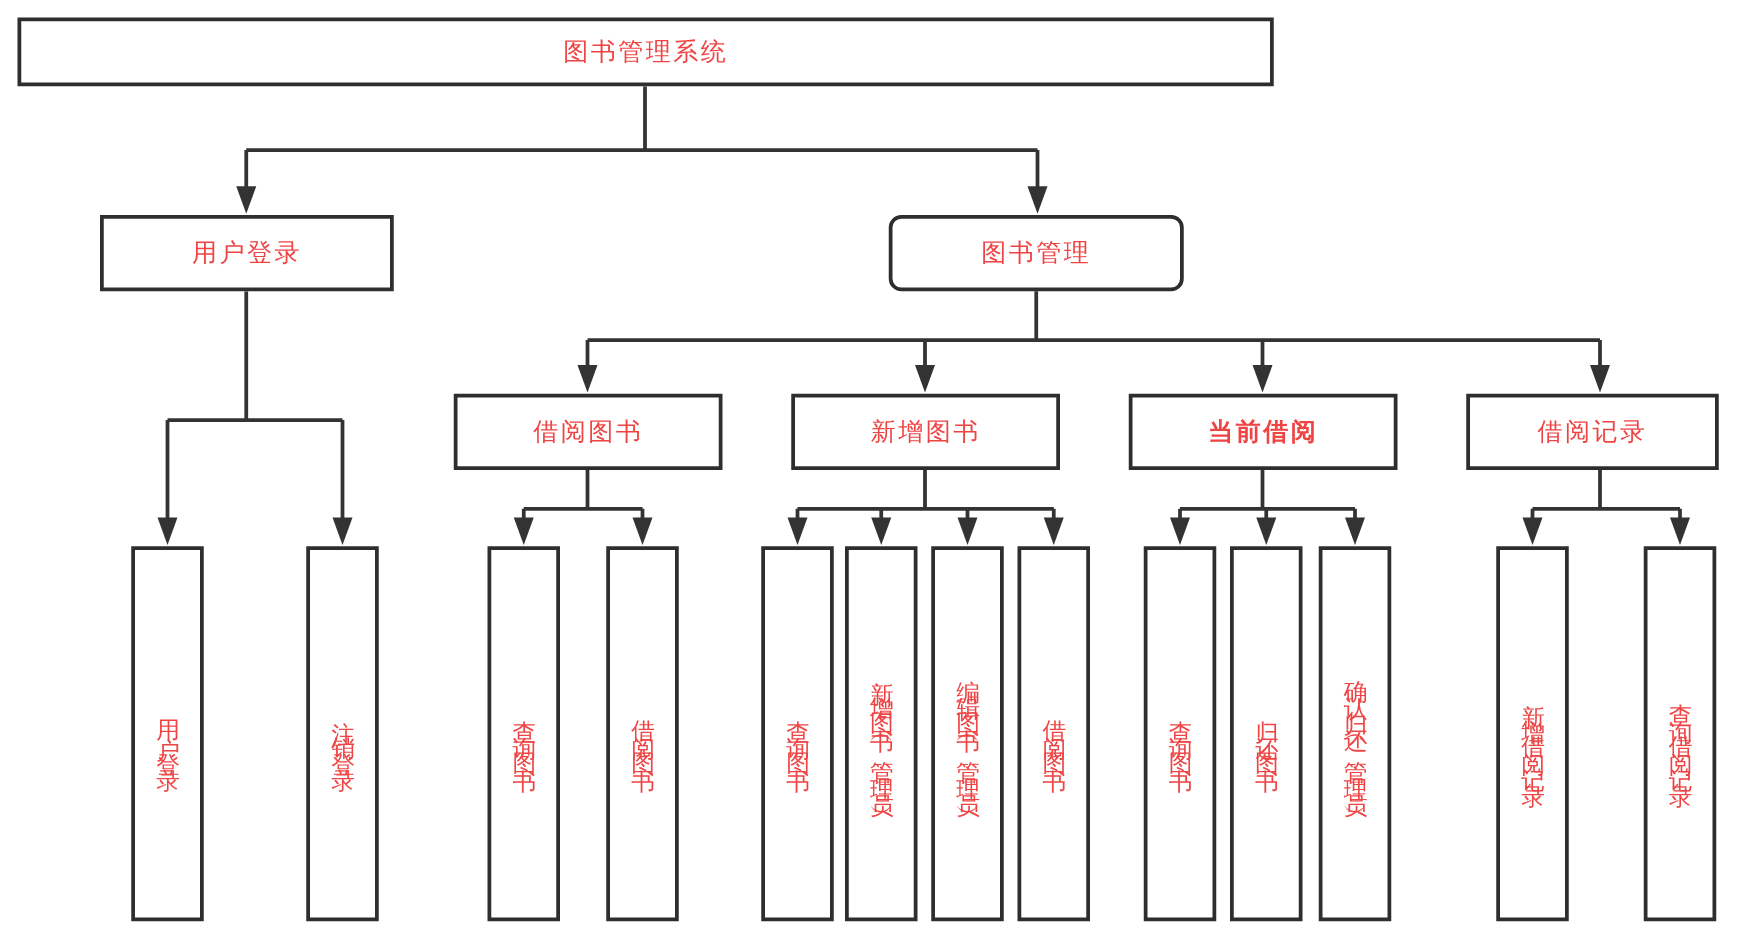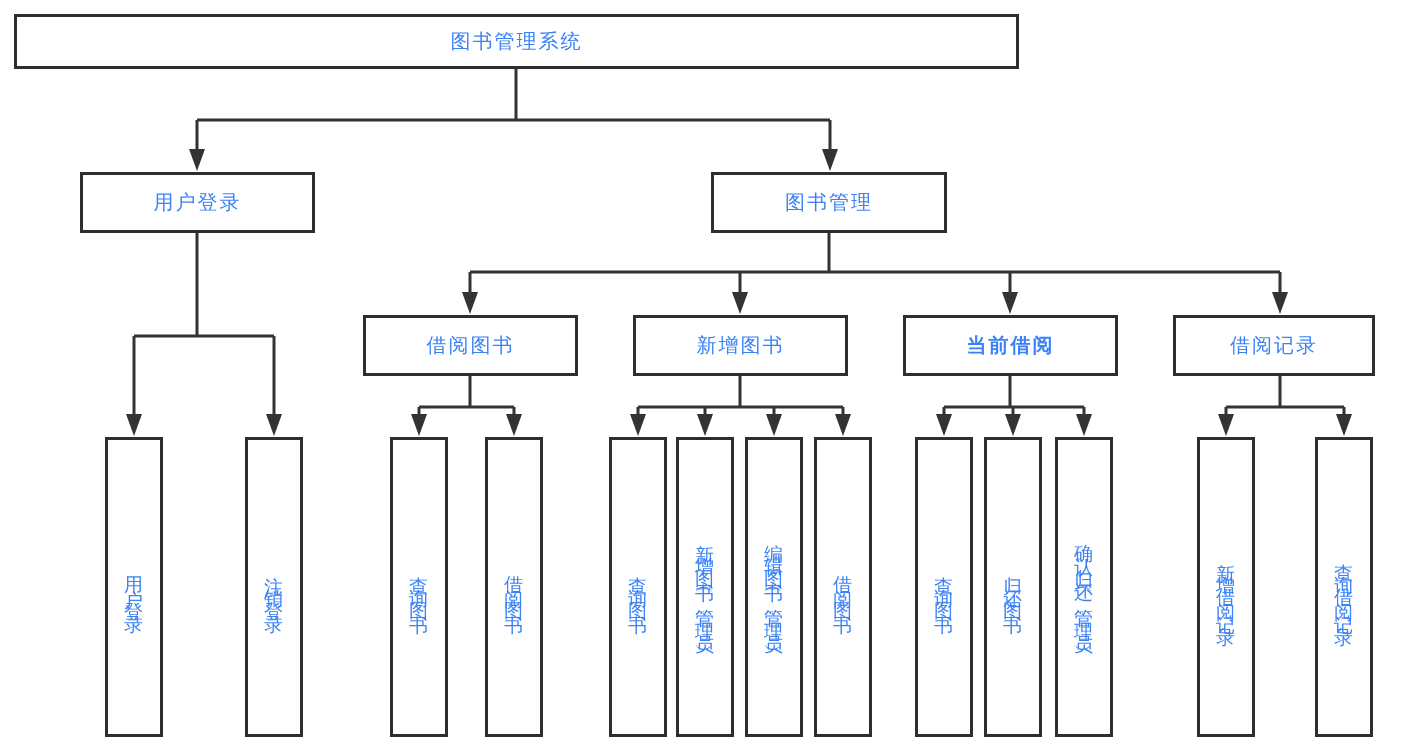--- a/index.html
+++ b/index.html
@@ -15,21 +15,21 @@
     position: absolute;
     left: 0; top: 0;
     width: 1405px; height: 747px;
     pointer-events: none;
   }
   .box {
     position: absolute;
     box-sizing: border-box;
     border: 3px solid #2e2e2e;
     background: #ffffff;
-    color: #3b82f6;
+    color: #ef4444;
     display: flex;
     align-items: center;
     justify-content: center;
     z-index: 2;
   }
   .h-box {
     font-size: 20px;
     letter-spacing: 2px;
     white-space: nowrap;
   }
@@ -87,21 +87,21 @@
       <polygon points="1005,414 1021,414 1013,436"></polygon>
       <polygon points="1076,414 1092,414 1084,436"></polygon>
       <polygon points="1218,414 1234,414 1226,436"></polygon>
       <polygon points="1336,414 1352,414 1344,436"></polygon>
     </g>
   </svg>
 
   <div class="box h-box" style="left:14px; top:14px; width:1005px; height:55px;">图书管理系统</div>
 
   <div class="box h-box" style="left:80px; top:172px; width:235px; height:61px;">用户登录</div>
-  <div class="box h-box" style="left:711px; top:172px; width:236px; height:61px;">图书管理</div>
+  <div class="box h-box" style="left:711px; top:172px; width:236px; height:61px;border-radius:10px;">图书管理</div>
 
   <div class="box h-box" style="left:363px; top:315px; width:215px; height:61px;">借阅图书</div>
   <div class="box h-box" style="left:633px; top:315px; width:215px; height:61px;">新增图书</div>
   <div class="box h-box" style="left:903px; top:315px; width:215px; height:61px;font-weight:bold;">当前借阅</div>
   <div class="box h-box" style="left:1173px; top:315px; width:202px; height:61px;">借阅记录</div>
 
   <div class="box leaf" style="left:105px; top:437px; width:58px; height:300px;">用户登录</div>
   <div class="box leaf" style="left:245px; top:437px; width:58px; height:300px;">注销登录</div>
 
   <div class="box leaf" style="left:390px; top:437px; width:58px; height:300px;">查询图书</div>

